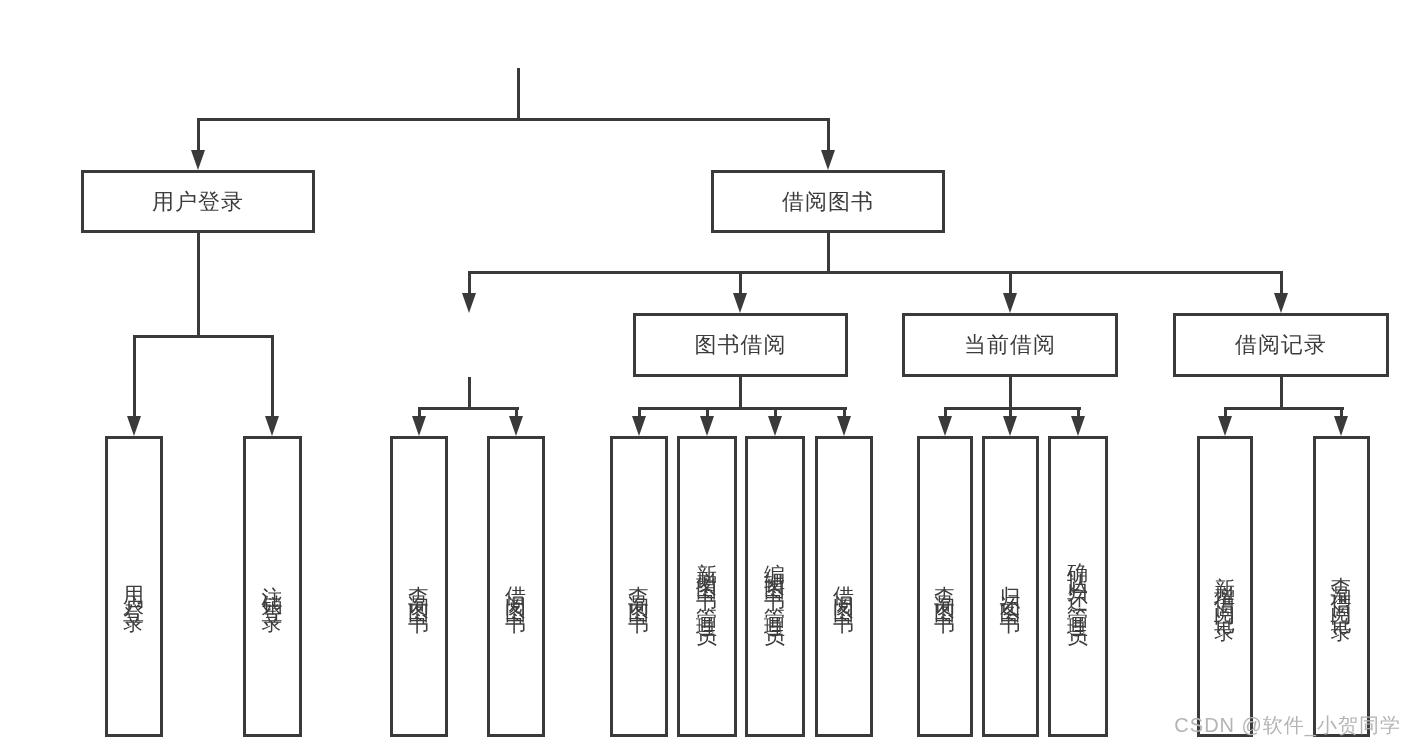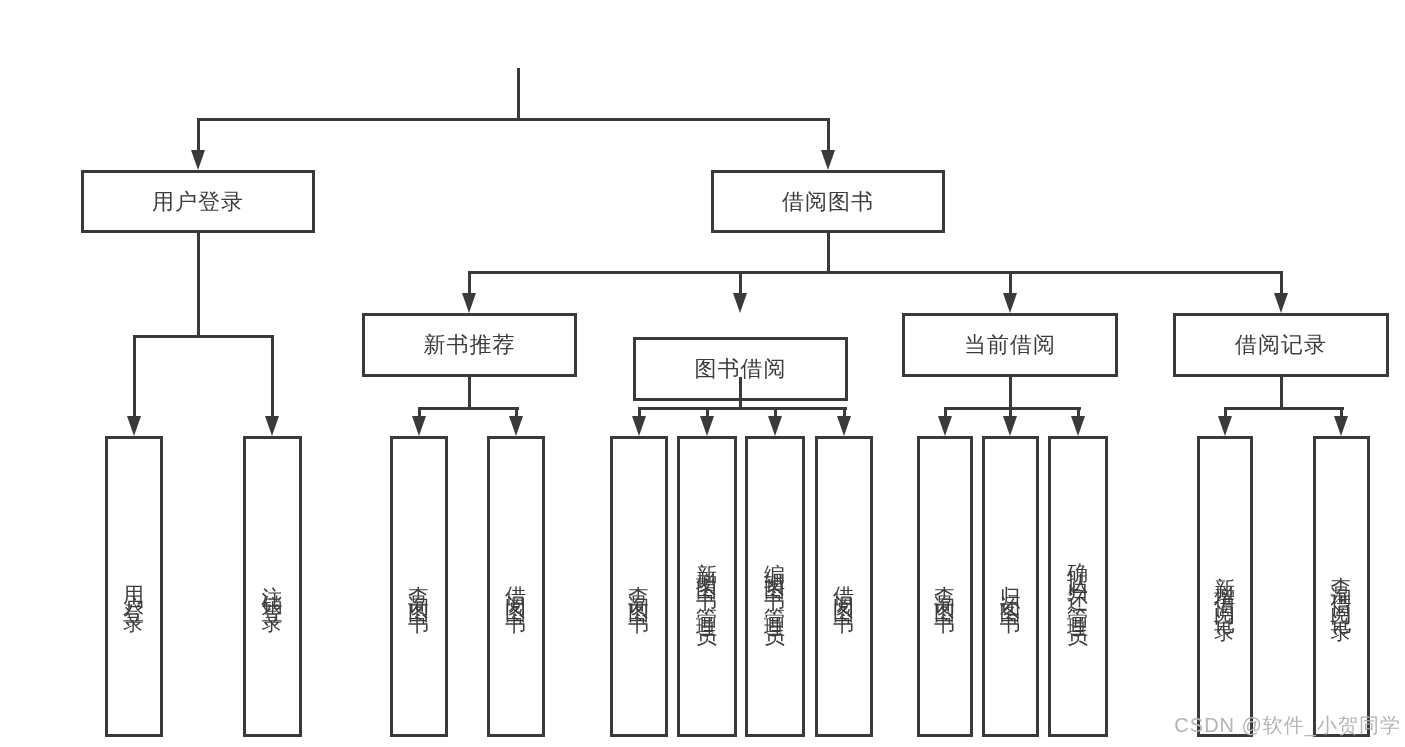--- a/index.html
+++ b/index.html
@@ -33,21 +33,21 @@
   .watermark{
     position:absolute;right:4px;bottom:8px;z-index:5;
     font-size:20px;color:var(--wm);letter-spacing:1px;white-space:nowrap;
   }
 
   
   #n-root{left:12px;top:13px;width:1012px;height:55px;}
   #n-login{left:81px;top:170px;width:234px;height:63px;}
   #n-manage{left:711px;top:170px;width:234px;height:63px;}
   #n-recommend{left:362px;top:313px;width:215px;height:64px;}
-  #n-borrow{left:633px;top:313px;width:215px;height:64px;margin-top:24px;}
+  #n-borrow{left:633px;top:313px;width:215px;height:64px;}
   #n-current{left:902px;top:313px;width:216px;height:64px;text-align:center;}
   #n-record{left:1173px;top:313px;width:216px;height:64px;}
   #n-login-user{left:105px;width:58px;}
   #n-login-logout{left:243px;width:59px;}
   #n-rec-query{left:390px;width:58px;}
   #n-rec-borrow{left:487px;width:58px;}
   #n-bor-query{left:610px;width:58px;}
   #n-bor-add{left:677px;width:60px;}
   #n-bor-edit{left:745px;width:60px;}
   #n-bor-borrow{left:815px;width:58px;}
@@ -133,23 +133,20 @@
   <div class="hline" id="c-rail2"></div>
   <div class="vline" id="c-rec-drop"></div>
   <div class="vline" id="c-bor-drop"></div>
   <div class="vline" id="c-cur-drop"></div>
   <div class="vline" id="c-rec2-drop"></div>
   <div class="arrow" id="a-rec"></div>
   <div class="arrow" id="a-bor"></div>
   <div class="arrow" id="a-cur"></div>
   <div class="arrow" id="a-rec2"></div>
 
-  <div class="box hbox" id="n-recommend">
-    <span class="lbl">新书推荐</span>
-  </div>
   <div class="box hbox" id="n-borrow">
     <span class="lbl">图书借阅</span>
   </div>
   <div class="box hbox" id="n-current">
     <span class="lbl">当前借阅</span>
   </div>
   <div class="box hbox" id="n-record">
     <span class="lbl">借阅记录</span>
   </div>
 

